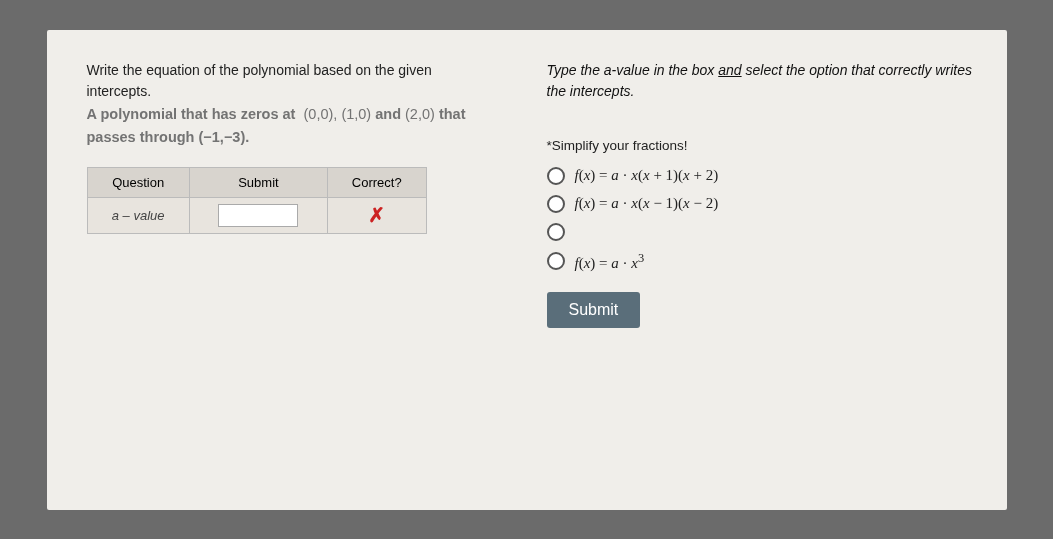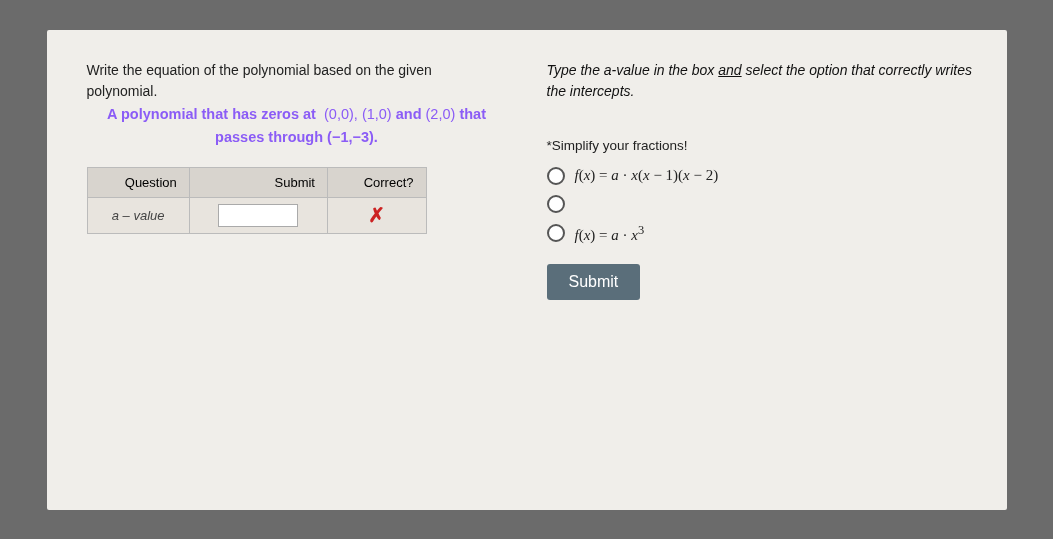--- a/index.html
+++ b/index.html
@@ -40,22 +40,22 @@
     .instruction-text {
       font-size: 14px;
       color: #222;
       margin-bottom: 1px;
       line-height: 1.5;
       font-family: Arial, sans-serif;
     }
 
     .problem-statement {
       font-size: 14.5px;
-      color: #8b5cf6;
-      text-align: center;
+      color: #737373;
+      text-align: left;
       margin-bottom: 18px;
       font-family: Arial, sans-serif;
       line-height: 1.6;
     }
 
     .problem-statement strong {
       font-weight: bold;
     }
 
     .table-container {
@@ -68,21 +68,21 @@
       border: 1px solid #bbb;
       background: #e8e4de;
     }
 
     table th {
       background: #d8d4ce;
       border: 1px solid #bbb;
       padding: 7px 12px;
       font-size: 13px;
       font-weight: normal;
-      text-align: right;
+      text-align: center;
       font-family: Arial, sans-serif;
     }
 
     table td {
       border: 1px solid #bbb;
       padding: 3px 12px;
       font-size: 13px;
       text-align: center;
       font-family: Arial, sans-serif;
       color: #444;
@@ -171,21 +171,21 @@
     }
   </style>
 </head>
 <body>
 
 <div class="page-container">
 
   <div class="left-panel">
     <p class="instruction-text">
       <span>Write the equation of the polynomial based on the given</span><br>
-      <span>polynomial.</span>
+      <span>intercepts.</span>
     </p>
 
     <div class="problem-statement">
       <strong>A polynomial that has zeros at&nbsp;</strong>
       <span>(0,0),&nbsp;(1,0)&nbsp;<strong>and</strong>&nbsp;(2,0)&nbsp;<strong>that</strong></span><br>
       <strong>passes through (−1,−3).</strong>
     </div>
 
     <div class="table-container">
       <table>
@@ -213,20 +213,26 @@
 
   <div class="right-panel">
     <p class="right-instruction">
       <em>Type the a-value in the box <u>and</u> select the option that correctly writes the intercepts.</em>
     </p>
 
     <p class="simplify-note">*Simplify your fractions!</p>
 
     <ul class="options-list">
 
+      <li class="option-item">
+        <div class="option-radio"></div>
+        <span class="option-formula">
+          <i>f</i>(<i>x</i>) = <i>a</i> · <i>x</i>(<i>x</i> + 1)(<i>x</i> + 2)
+        </span>
+      </li>
 
 
       <li class="option-item">
         <div class="option-radio"></div>
         <span class="option-formula">
           <i>f</i>(<i>x</i>) = <i>a</i> · <i>x</i>(<i>x</i> − 1)(<i>x</i> − 2)
         </span>
       </li>
 
       <li class="option-item">

